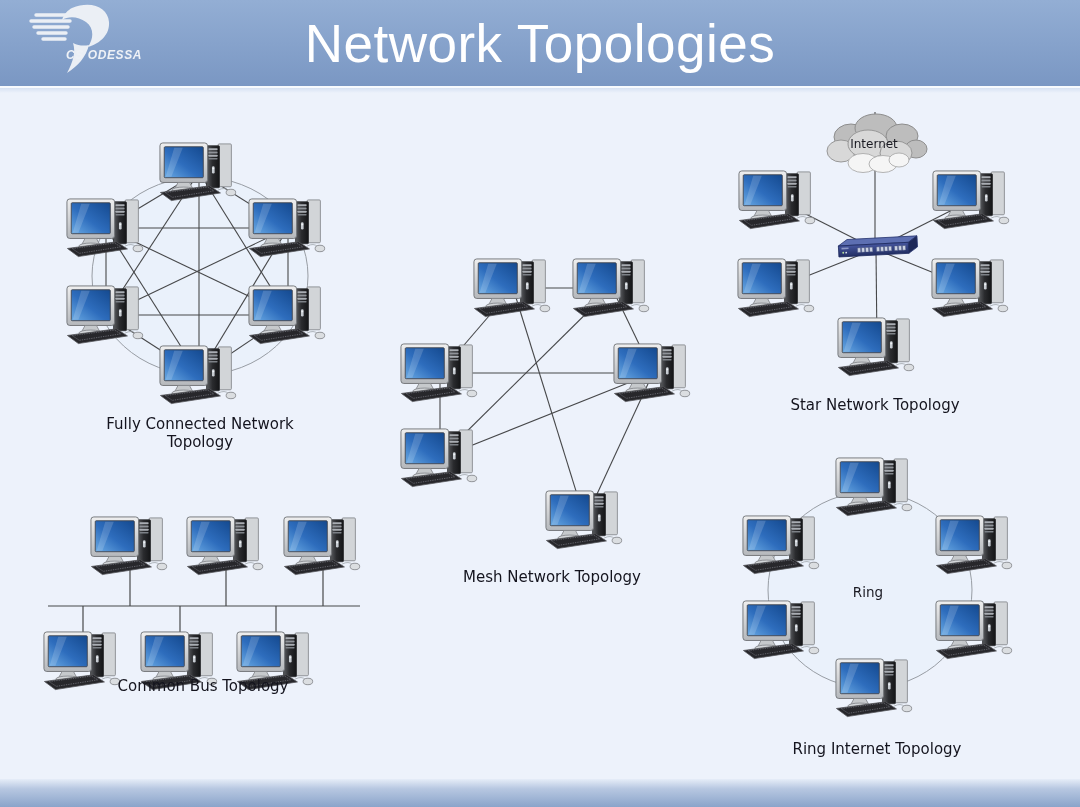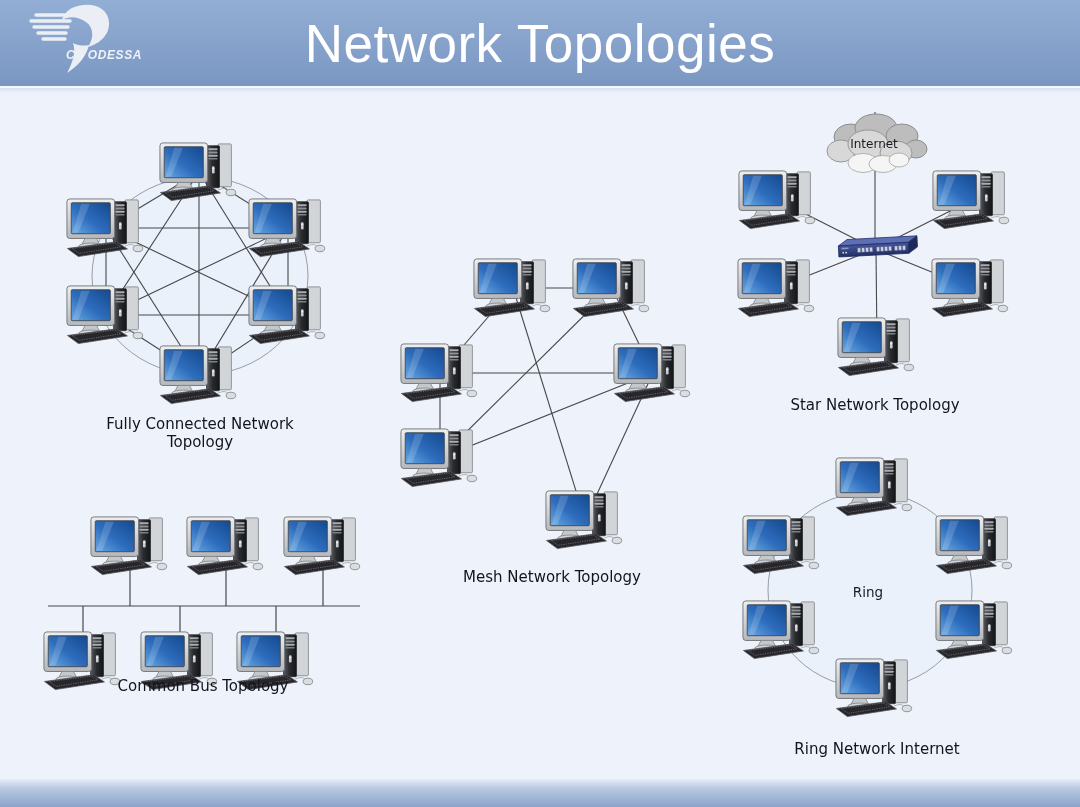--- a/index.html
+++ b/index.html
@@ -209,21 +209,21 @@
   </svg>
 
   <div class="caption" style="left:95px;top:416px;width:210px;">Fully Connected Network Topology</div>
 
   <div class="caption" style="left:402px;top:569px;width:300px;">Mesh Network Topology</div>
 
   <div class="caption" style="left:725px;top:397px;width:300px;">Star Network Topology</div>
 
   <div class="caption" style="left:53px;top:670px;width:300px;margin-top:8px;">Common Bus Topology</div>
 
-  <div class="caption" style="left:727px;top:741px;width:300px;">Ring Network Internet</div>
+  <div class="caption" style="left:727px;top:741px;width:300px;">Ring Internet Topology</div>
 
   <div class="small-label" style="left:793px;top:584px;width:150px;font-size:13.5px;">Ring</div>
 
   <div class="small-label" style="left:799px;top:137px;width:150px;font-size:12px;">Internet</div>
 
   <div class="header"></div>
   <div class="header-strip"></div>
   <div class="page-title">Network Topologies</div>
 
   <div class="logo">

